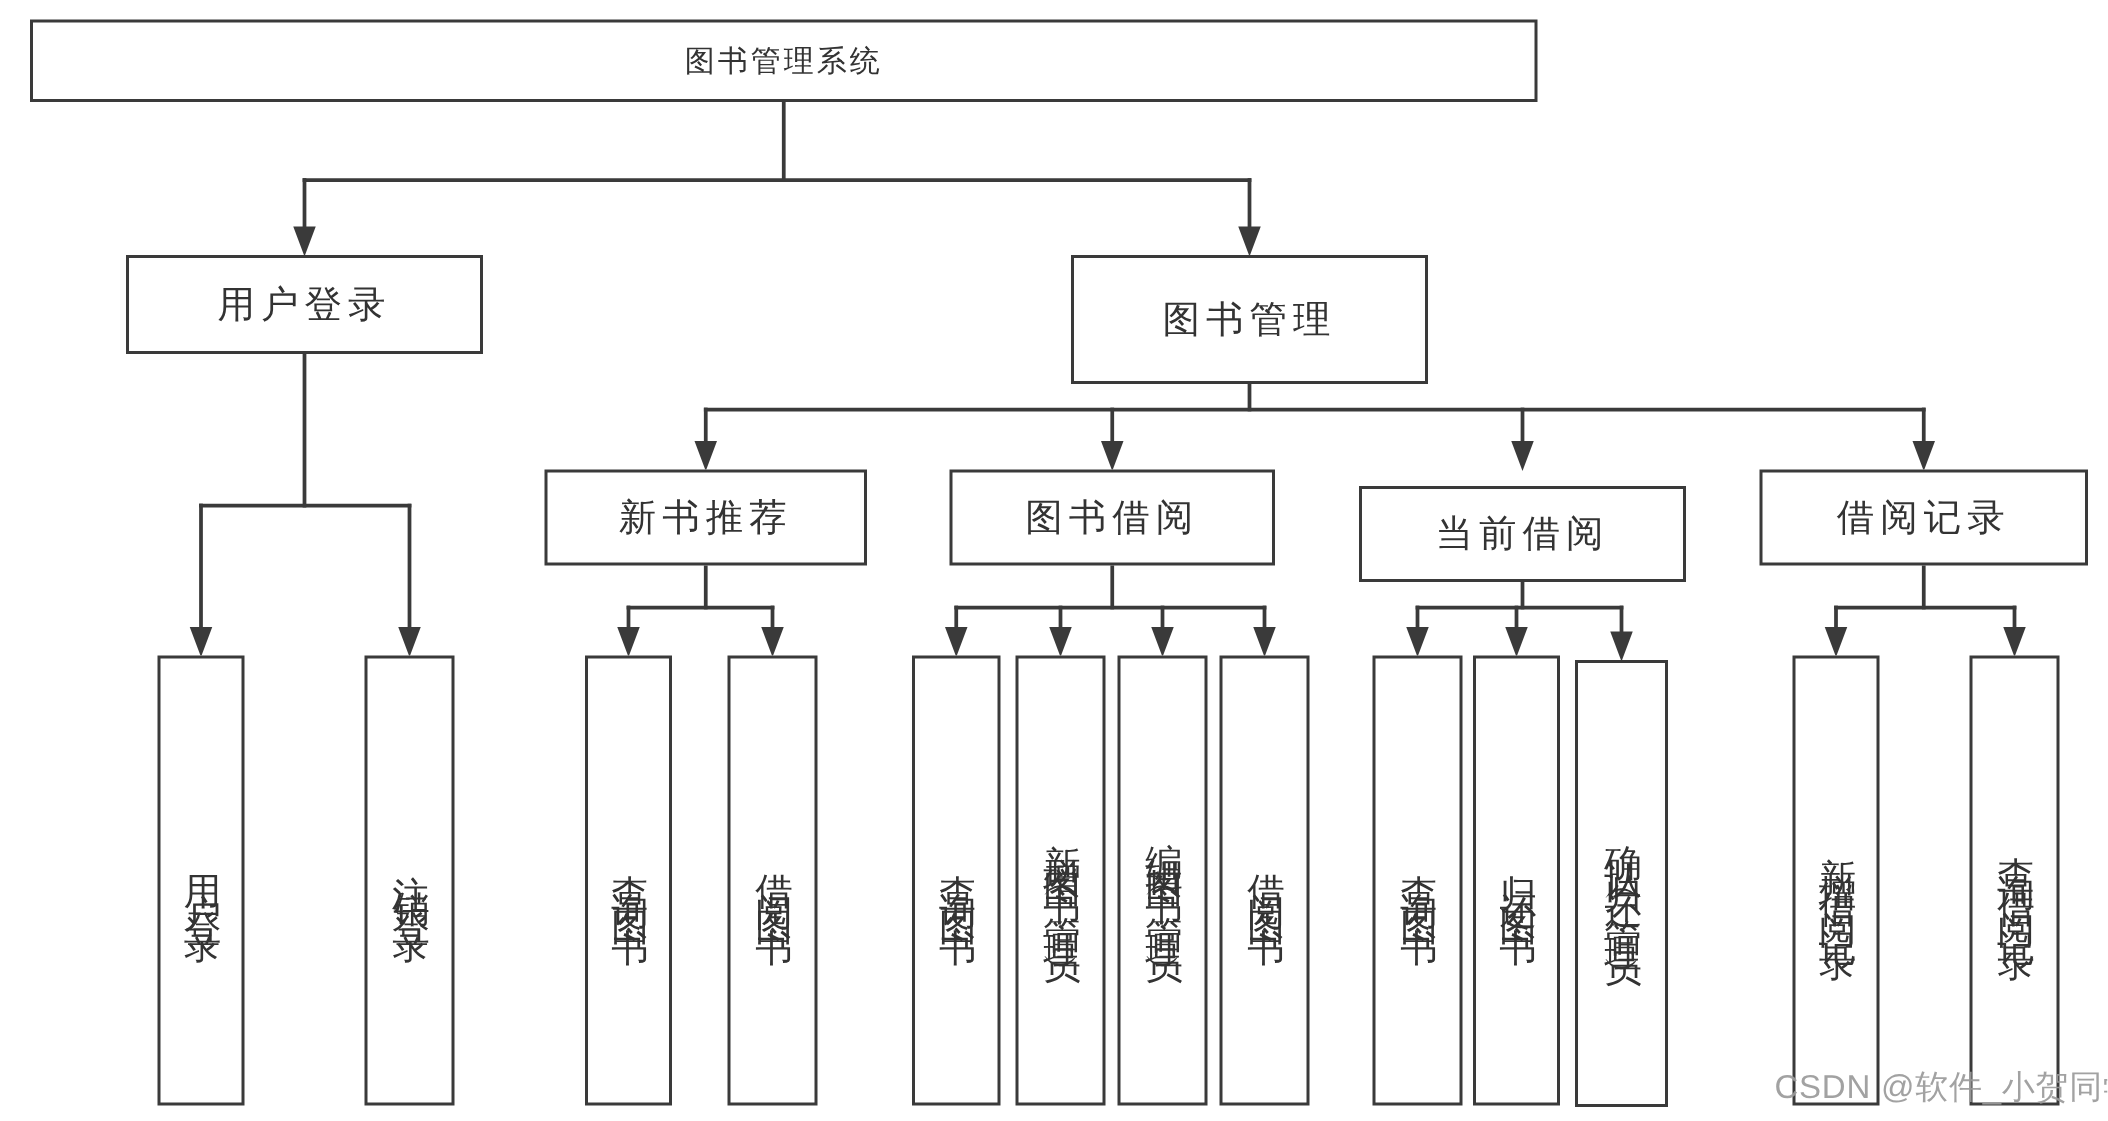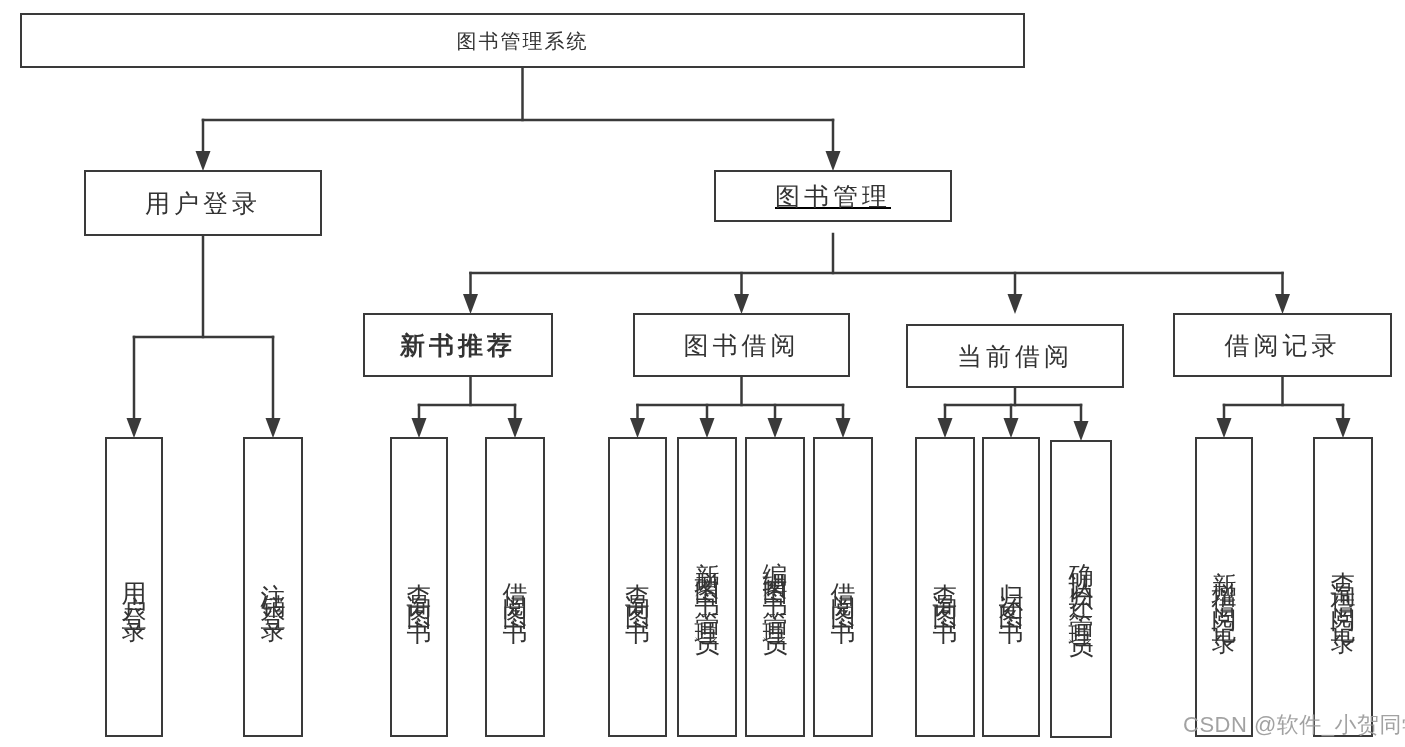--- a/index.html
+++ b/index.html
@@ -99,24 +99,24 @@
         <polygon points="1335.5,418 1350.5,418 1343,438" fill="#3a3a3a"></polygon>
       </g>
     </svg>
   <div>
       <div class="node root" style="left: 20px; top: 13px; width: 1005px; height: 55px;">
         <span>图书管理系统</span>
       </div>
       <div class="node" style="left: 84px; top: 170px; width: 238px; height: 66px;">
         <span>用户登录</span>
       </div>
-      <div class="node" style="left: 714px; top: 170px; width: 238px; height: 52px; text-decoration: underline;">
+      <div class="node" style="left: 714px; top: 170px; width: 238px; height: 86px;">
         <span>图书管理</span>
       </div>
-      <div class="node" style="left: 363px; top: 313px; width: 190px; height: 64px; font-weight: bold;">
+      <div class="node" style="left: 363px; top: 313px; width: 215px; height: 64px;">
         <span>新书推荐</span>
       </div>
       <div class="node" style="left: 633px; top: 313px; width: 217px; height: 64px;">
         <span>图书借阅</span>
       </div>
       <div class="node" style="left: 906px; top: 313px; width: 218px; height: 64px; margin-top: 11px;">
         <span>当前借阅</span>
       </div>
       <div class="node" style="left: 1173px; top: 313px; width: 219px; height: 64px;">
         <span>借阅记录</span>

